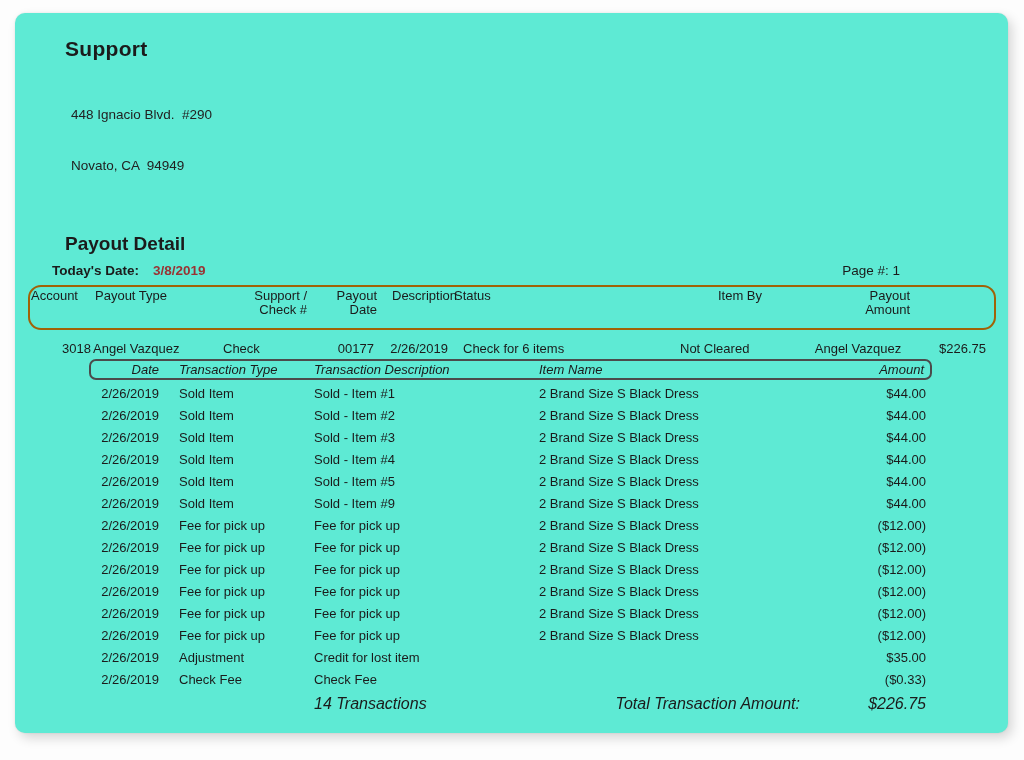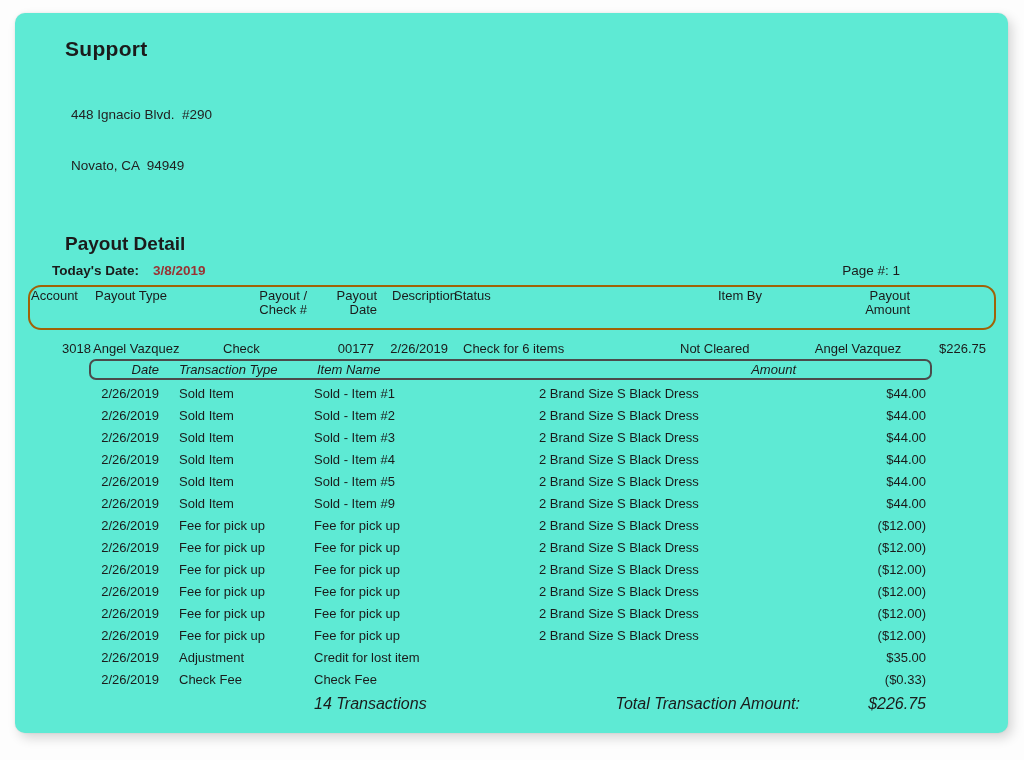--- a/index.html
+++ b/index.html
@@ -61,21 +61,21 @@
   <div class="meta-row">
     <div>
       <span class="todays-date-label">Today's Date:</span><span class="todays-date">3/8/2019</span>
     </div>
     <span class="page-num">Page #: 1</span>
   </div>
 
   <div class="outer-box ogrid">
     <div class="hc">Account</div>
     <div class="hc">Payout Type</div>
-    <div class="hc co-check">Payout /
+    <div class="hc co-check">Support /
 Check #</div>
     <div class="hc co-pdate">Payout
 Date</div>
     <div class="hc co-desc">Description</div>
     <div class="hc co-status">Status</div>
     <div class="hc co-paidby">Item By</div>
     <div class="hc co-amount">Payout
 Amount</div>
   </div>
 
@@ -87,20 +87,21 @@
     <div class="co-pdate">2/26/2019</div>
     <div class="co-desc">Check for 6 items</div>
     <div class="co-status">Not Cleared</div>
     <div class="co-paidby">Angel Vazquez</div>
     <div class="co-amount">$226.75</div>
   </div>
 
   <div class="inner-box igrid">
     <div class="ci-date">Date</div>
     <div class="ci-type">Transaction Type</div>
+    <div>Transaction Description</div>
     <div class="ci-item">Item Name</div>
     <div class="ci-amount">Amount</div>
   </div>
 
   <div class="trans-rows">
 
       <div class="trow igrid">
         <div class="ci-date">2/26/2019</div>
         <div class="ci-type">Sold Item</div>
         <div>Sold - Item #1</div>

